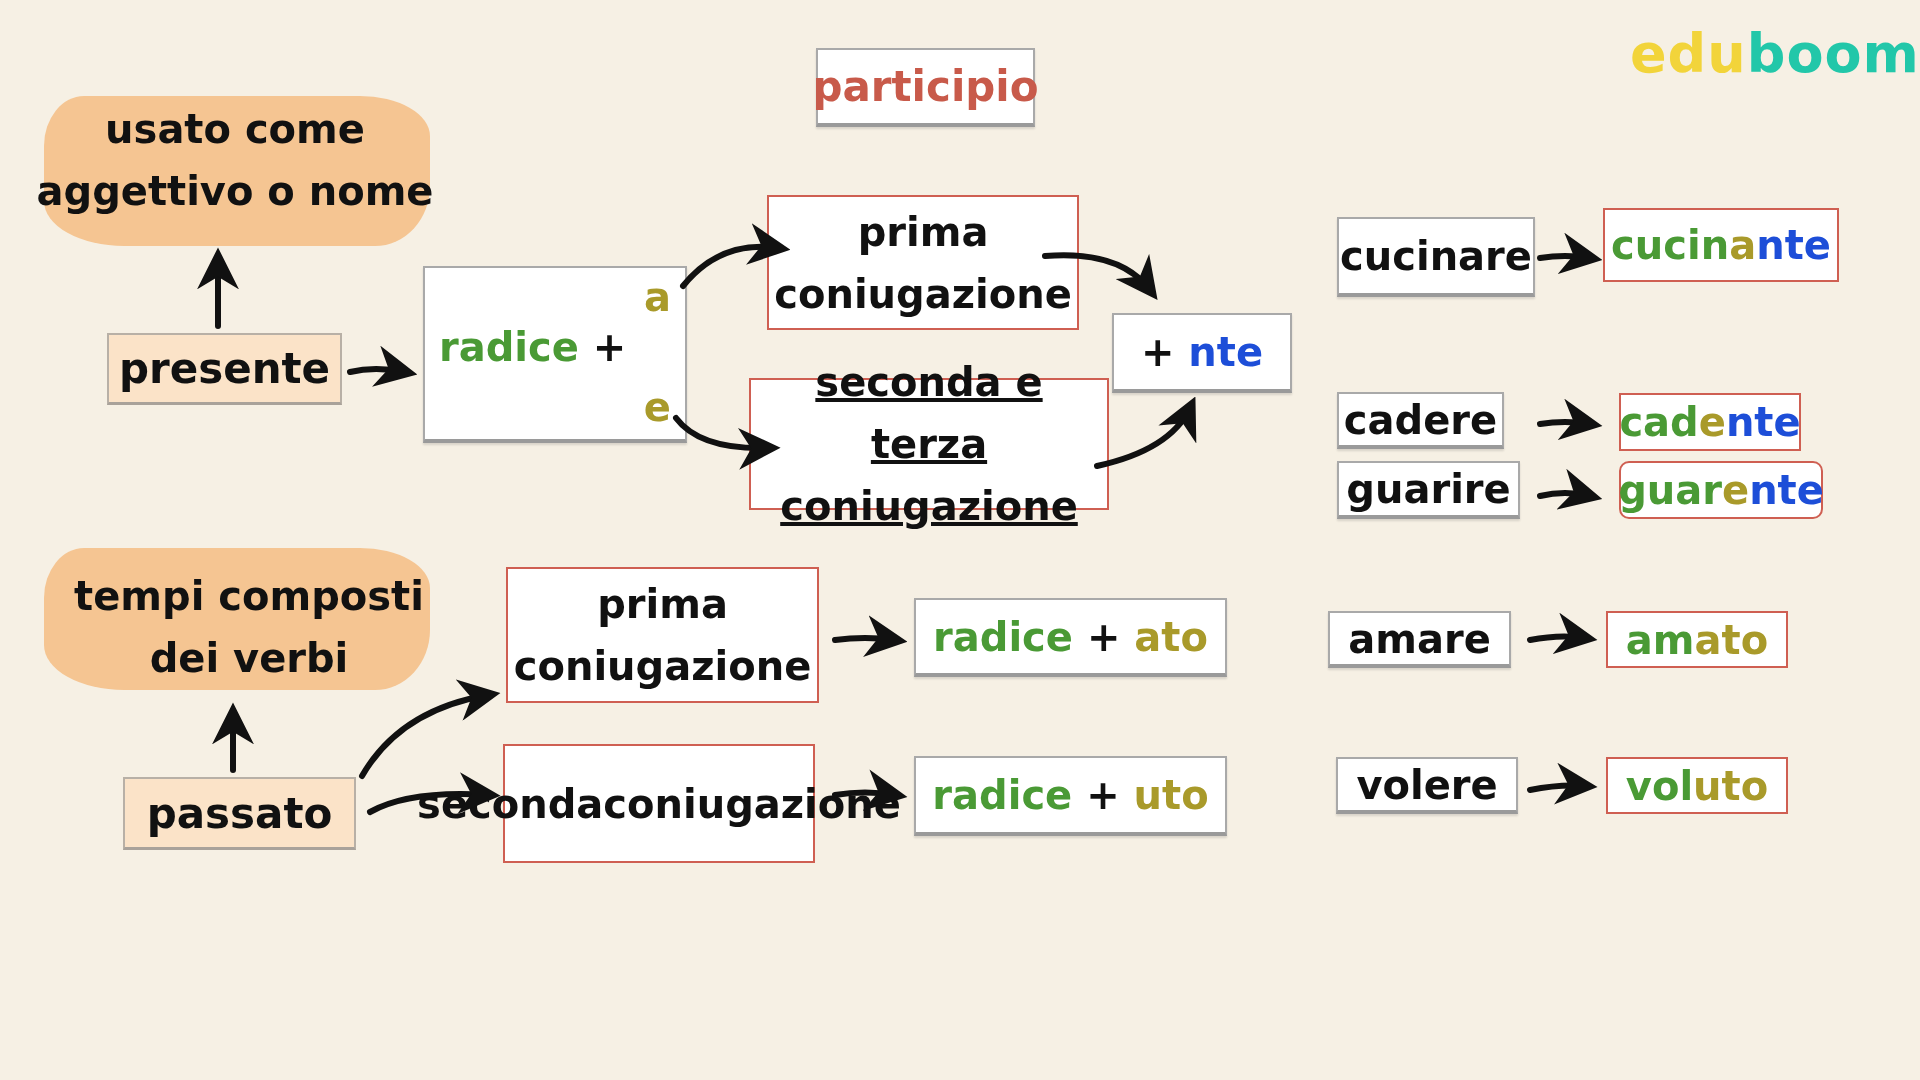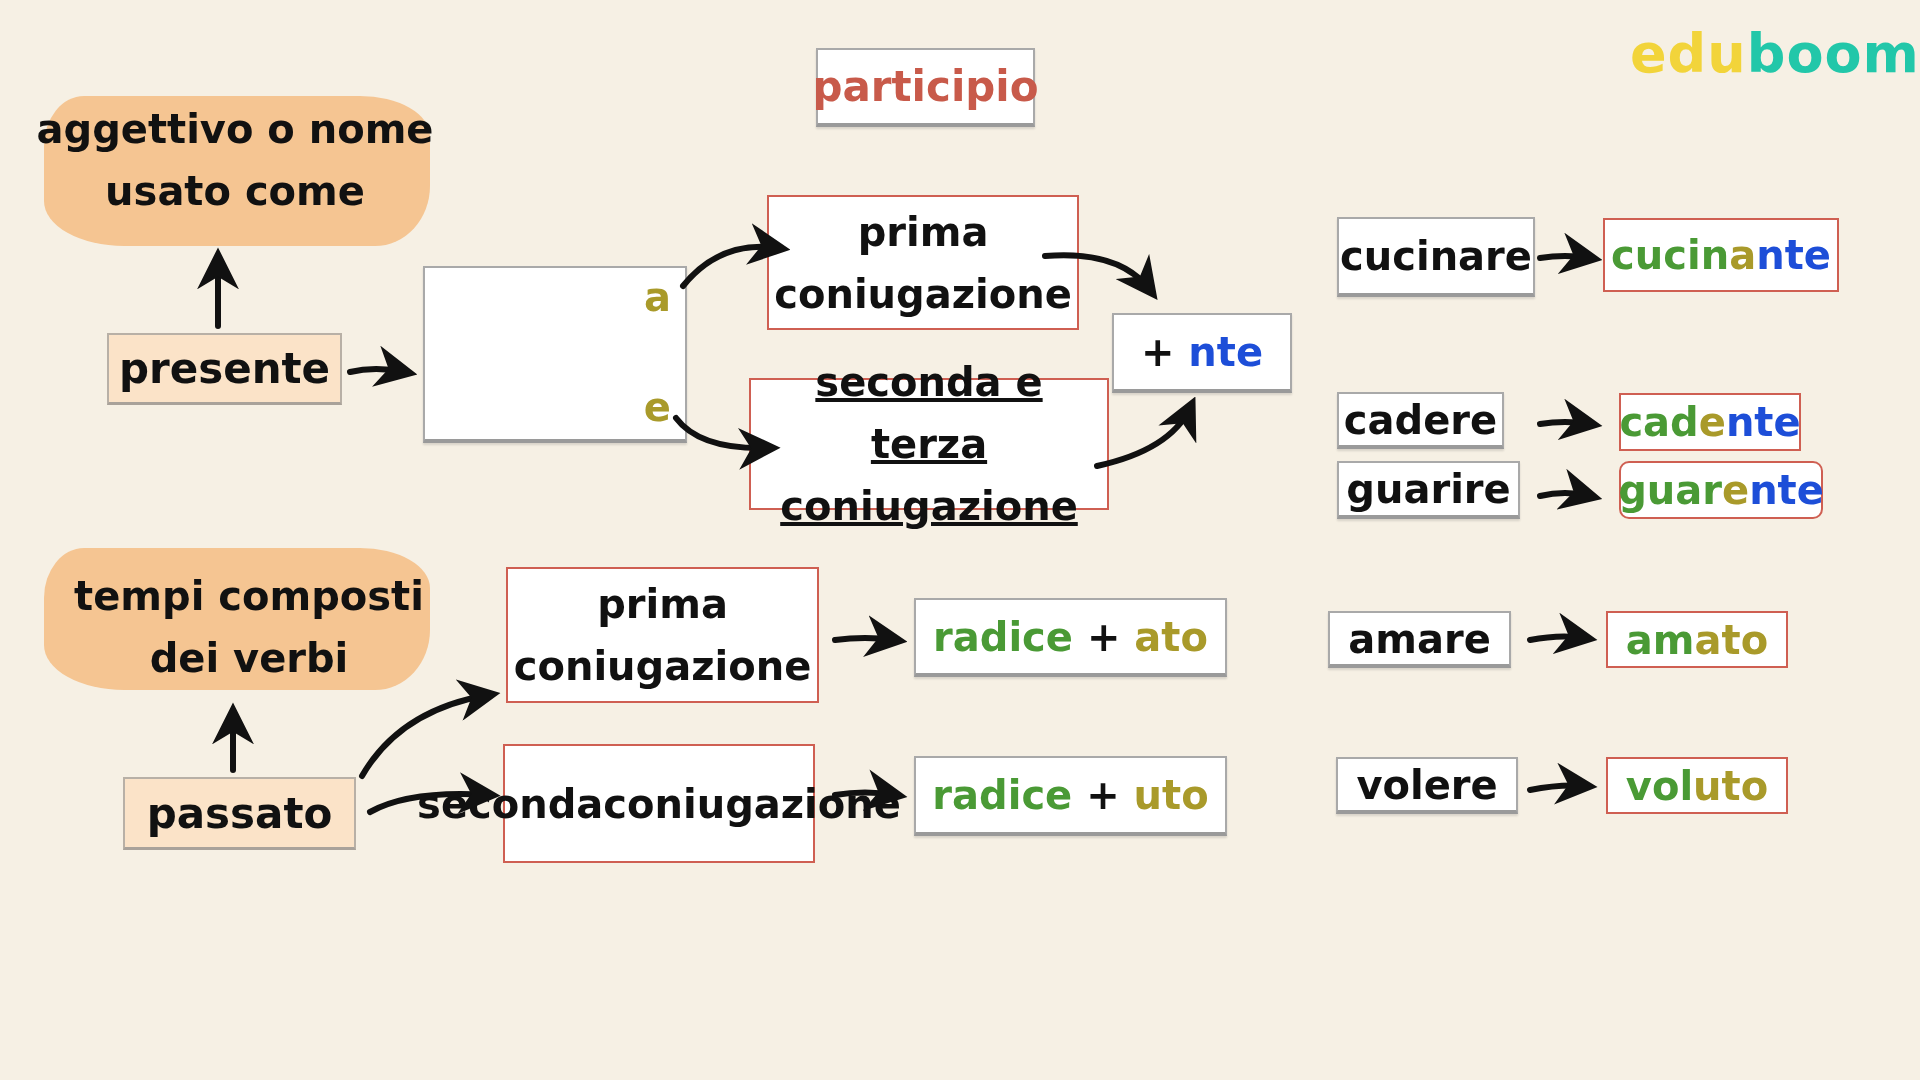--- a/index.html
+++ b/index.html
@@ -43,29 +43,33 @@
 <div class="logo">
   <span class="edu">edu</span><span class="boom">boom</span>
 </div>
 
 <div class="box gray" style="left:816px;top:48px;width:219px;height:79px;">
   <span class="redt" style="font-size:42px;">participio</span>
 </div>
 
 <div class="blob" style="left:44px;top:96px;width:386px;height:150px;"></div>
 <div class="blob-text" style="left:30px;top:98px;width:410px;">
+  <div>usato come</div>
   <div>aggettivo o nome</div>
-  <div>usato come</div>
 </div>
 
 <div class="box peach" style="left:107px;top:333px;width:235px;height:72px;">
   <span style="font-size:42px;">presente</span>
 </div>
 
 <div class="box gray" style="left:423px;top:266px;width:264px;height:177px;justify-content:flex-start;">
+  <span style="position:absolute;left:14px;top:56px;font-size:40px;">
+    <span class="green">radice</span>
+    <span class="black">+</span>
+  </span>
   <span class="olive" style="position:absolute;right:14px;top:6px;font-size:40px;">a</span>
   <span class="olive" style="position:absolute;right:14px;top:116px;font-size:40px;">e</span>
 </div>
 
 <div class="box red lines" style="left:767px;top:195px;width:312px;height:135px;flex-direction:column;">
   <div>prima</div>
   <div>coniugazione</div>
 </div>
 
 <div class="box red lines" style="left:749px;top:378px;width:360px;height:132px;flex-direction:column;text-decoration:underline;">
@@ -73,21 +77,21 @@
   <div>coniugazione</div>
 </div>
 
 <div class="box gray" style="left:1112px;top:313px;width:180px;height:80px;font-size:40px;">
   <span class="black">+</span>&nbsp;<span class="blue">nte</span>
 </div>
 
 <div class="box gray" style="left:1337px;top:217px;width:198px;height:80px;font-size:40px;">
   <span>cucinare</span>
 </div>
-<div class="box red" style="left:1603px;top:218px;width:236px;height:74px;font-size:40px;">
+<div class="box red" style="left:1603px;top:208px;width:236px;height:74px;font-size:40px;">
   <span class="green">cucin</span>
     <span class="olive">a</span>
     <span class="blue">nte</span>
 </div>
 
 <div class="box gray" style="left:1337px;top:392px;width:167px;height:57px;font-size:40px;">
   <span>cadere</span>
 </div>
 <div class="box red" style="left:1619px;top:393px;width:182px;height:58px;font-size:40px;">
   <span class="green">cad</span>

